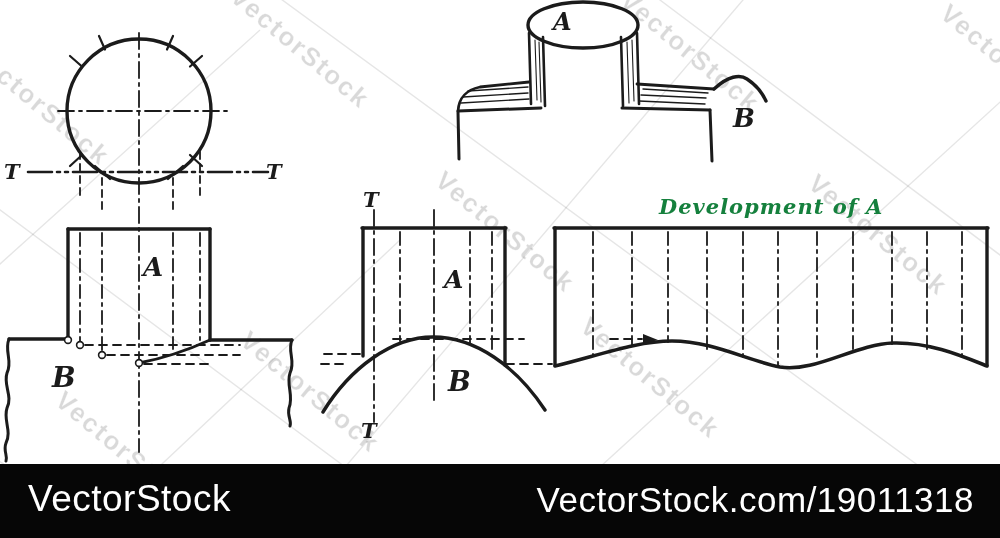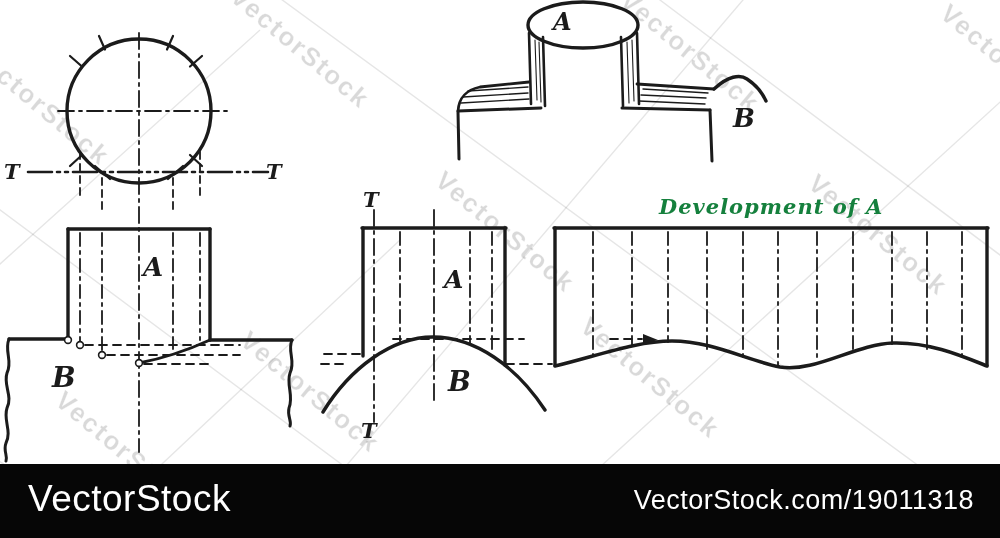--- a/index.html
+++ b/index.html
@@ -17,21 +17,21 @@
   .lbl-ab{font-size:26px;}
   .lbl-t{font-size:21px;}
   #dev-title{position:absolute;left:650px;top:194px;font-style:italic;font-weight:600;
              font-size:21px;color:#15803d;letter-spacing:1px;margin-left:9px;}
   
   #footer{position:absolute;left:0;top:464px;width:1000px;height:74px;background:#060606;
           font-family:"Liberation Sans", sans-serif;color:#fff;}
   #footer-logo{position:absolute;left:28px;top:50%;transform:translateY(-54%);
                font-size:37px;font-weight:500;letter-spacing:0.5px;}
   #footer-url{position:absolute;right:26px;top:50%;transform:translateY(-52%);
-              font-size:27px;font-weight:500;letter-spacing:0.5px;}
+              font-size:35px;font-weight:500;letter-spacing:0.5px;}
 </style>
 </head>
 <body>
 
 <div id="stage">
 
   <svg id="wm-lines" width="1000" height="467" viewBox="0 0 1000 467">
     <g stroke="rgba(0,0,0,0.10)" stroke-width="1.4">
       <line x1="-40" y1="180" x2="470" y2="560"></line>
       <line x1="255" y1="-20" x2="1020" y2="540"></line>

